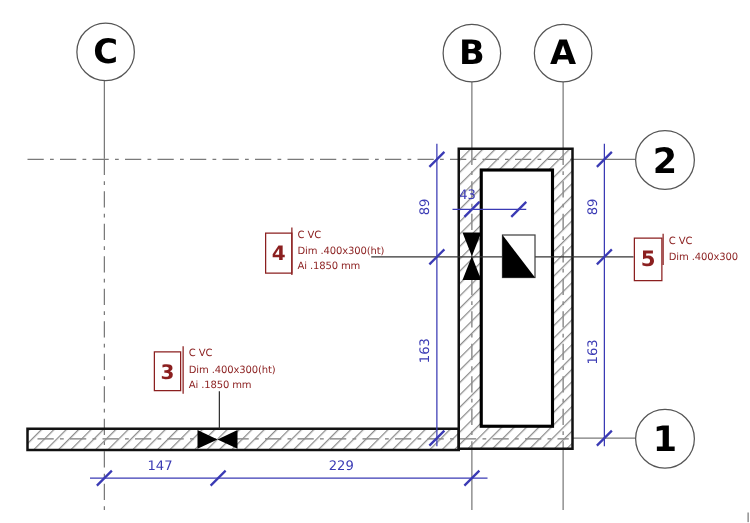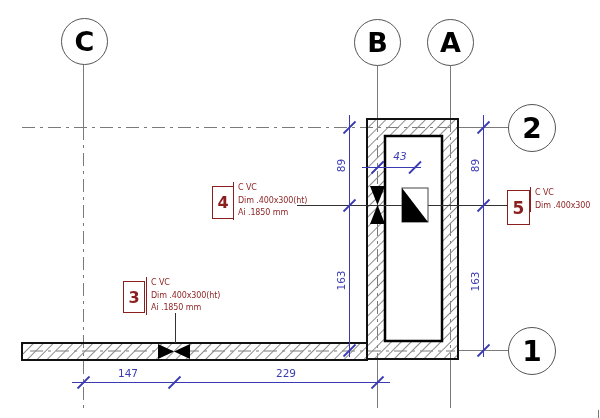--- a/index.html
+++ b/index.html
@@ -136,27 +136,27 @@
   <div class="bubble big" style="left:427px;top:19px;">
     <span>A</span>
   </div>
   <div class="bubble row" style="left:508px;top:104px;">
     <span>2</span>
   </div>
   <div class="bubble row" style="left:508px;top:327px;">
     <span>1</span>
   </div>
 
-  <div class="dimtxt" style="left:379px;top:150px;width:42px;font-style:italic;">43</div>
+  <div class="dimtxt" style="left:353px;top:150px;width:42px;">43</div>
   <div class="dimtxt rot" style="left:321px;top:159px;width:40px;">89</div>
   <div class="dimtxt rot" style="left:455px;top:159px;width:40px;">89</div>
   <div class="dimtxt rot" style="left:321px;top:274px;width:40px;">163</div>
   <div class="dimtxt rot" style="left:455px;top:275px;width:40px;">163</div>
   <div class="dimtxt" style="left:98px;top:367px;width:60px;">147</div>
-  <div class="dimtxt" style="left:256px;top:367px;width:60px;">229</div>
+  <div class="dimtxt" style="left:243px;top:367px;width:60px;">229</div>
 
   <div class="tagbox" style="left:212px;top:186px;width:20px;height:31px;font-size:16px;">
     <span>4</span>
   </div>
   <div class="tagtext" style="left:233px;top:182px;">
     <div>C VC</div>
     <div>Dim .400x300(ht)</div>
     <div>Ai .1850 mm</div>
   </div>
 

